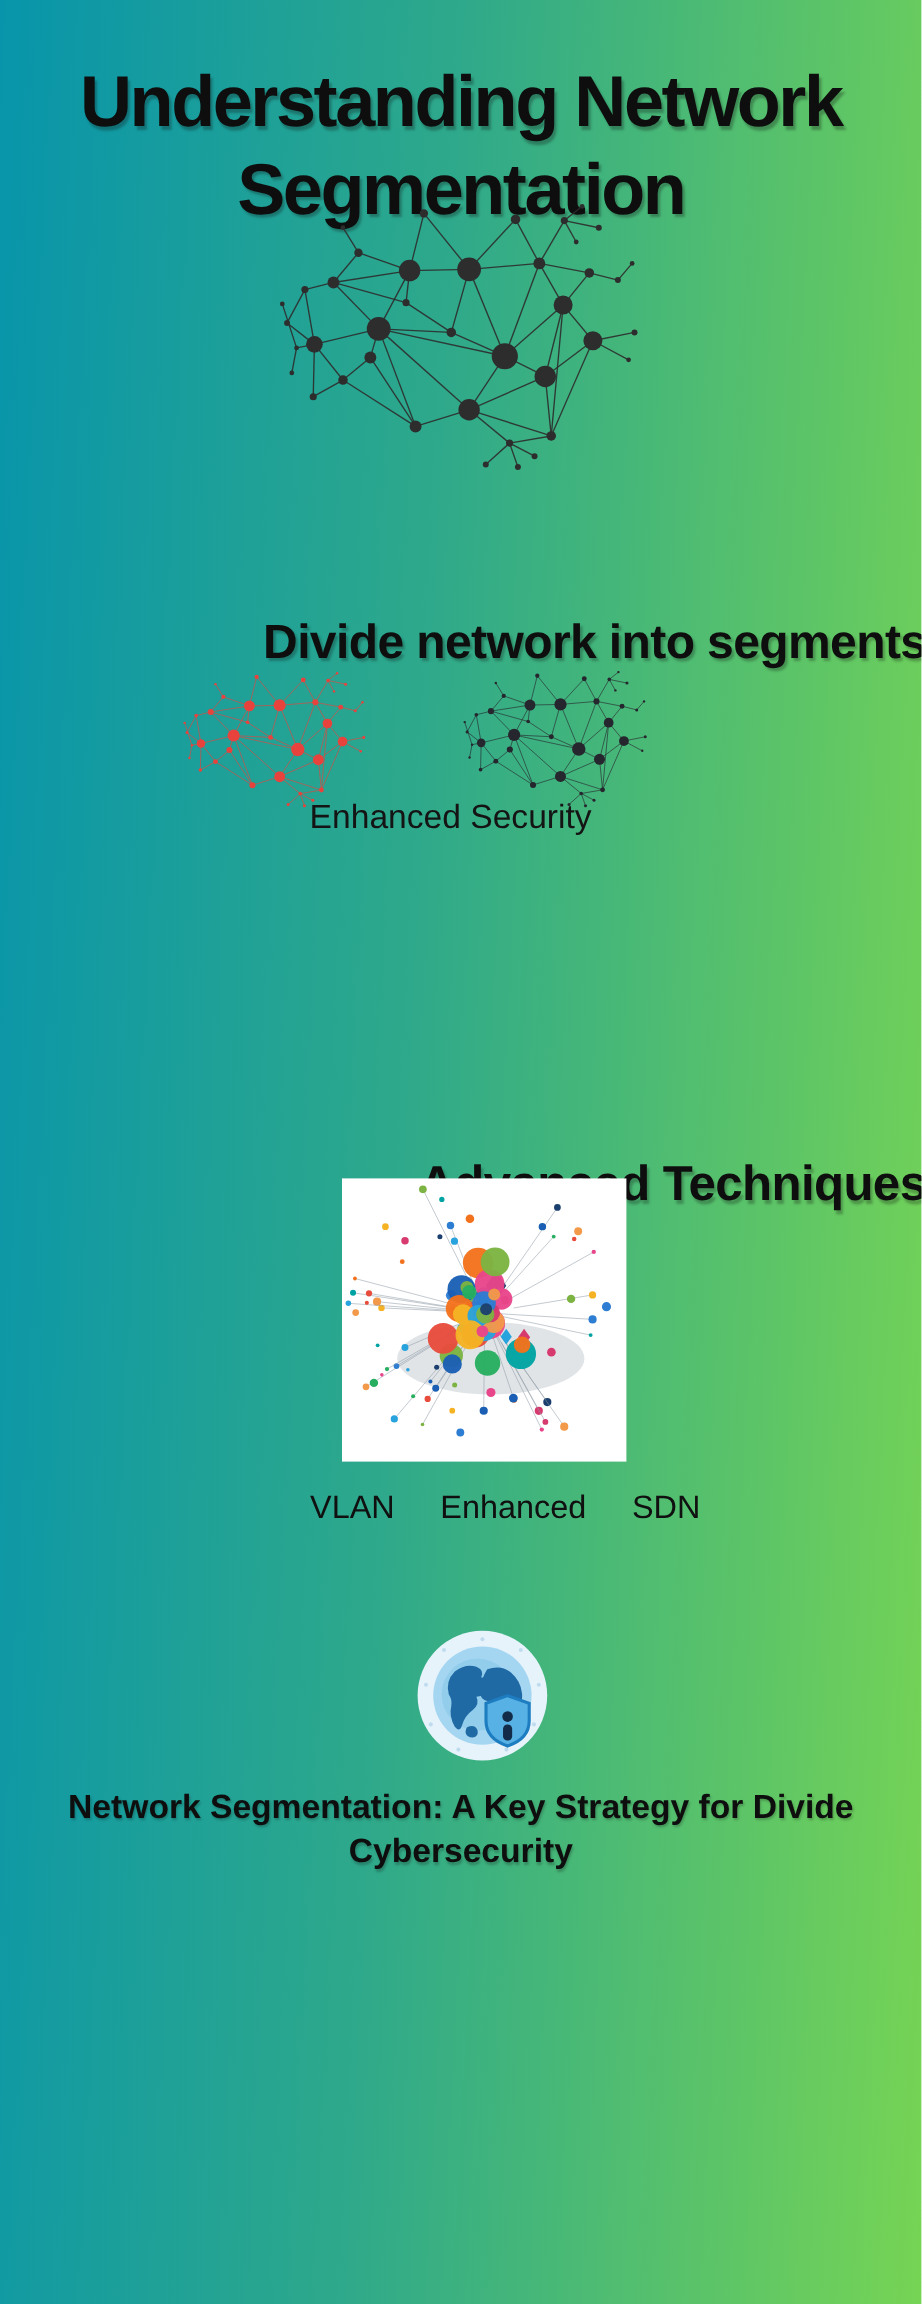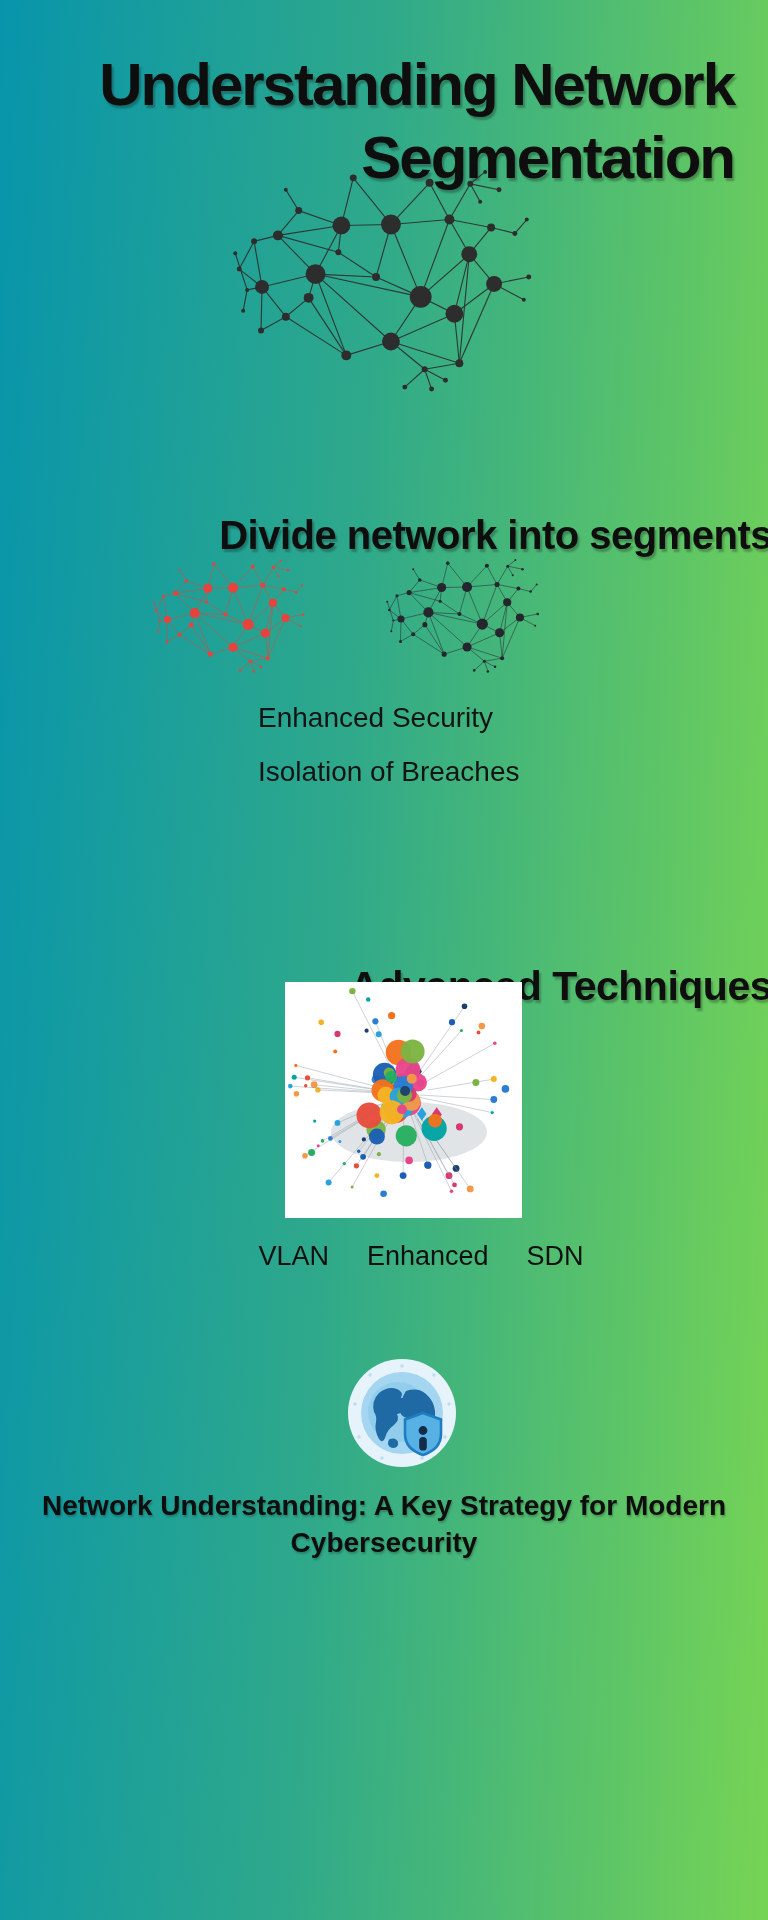--- a/index.html
+++ b/index.html
@@ -11,36 +11,36 @@
     font-family:"Liberation Sans",sans-serif;
     color:#0e0e0e;
   }
   .title{
     position:absolute;top:8px;left:0;width:100%;
     text-align:center;
     font-size:60px;line-height:73px;font-weight:800;
     letter-spacing:-2px;
     text-shadow:2px 3px 2px rgba(15,15,15,.30);
   }
-  .title-inner{display:inline-block;max-width:700px;text-align:right;}
+  .title-inner{display:inline-block;max-width:700px;}
   .h2{
     position:absolute;left:4px;width:100%;
     text-align:right;
     font-size:40px;line-height:52px;font-weight:700;
     letter-spacing:-0.5px;
     text-shadow:2px 3px 2px rgba(15,15,15,.28);
   }
   .h2.divide{top:476px;}
   .h2.advanced{top:926px;font-size:41px;}
   .net{position:absolute;}
   .net-large{left:228px;top:162px;width:310px;height:238px;}
   .net-red{left:150px;top:556px;width:158px;height:121px;}
   .net-darksm{left:383px;top:555px;width:160px;height:122px;}
   .benefits{
-    position:absolute;left:258px;top:703px;
+    position:absolute;left:258px;top:666px;
     margin:0;padding:0;list-style:none;
     font-size:28px;line-height:29px;font-weight:400;color:#141414;
   }
   .benefits li{margin:0 0 25px 0;}
   .artbox{
     position:absolute;left:285px;top:982px;width:237px;height:236px;
     background:#ffffff;overflow:hidden;
   }
   .tech-row{
     position:absolute;left:0;top:1241px;width:100%;
@@ -386,21 +386,20 @@
       <circle cx="18" cy="129" r="2" fill="currentColor"></circle>
       <circle cx="6" cy="92" r="2" fill="currentColor"></circle>
       <circle cx="14" cy="150" r="2" fill="currentColor"></circle>
       <circle cx="57" cy="28" r="2" fill="currentColor"></circle>
       <circle cx="148" cy="116" r="4" fill="currentColor"></circle>
       <circle cx="110" cy="91" r="3" fill="currentColor"></circle>
     </svg>
 
   <ul class="benefits">
     <li>Enhanced Security</li>
-    <li>Isolation of Breaches</li>
   </ul>
 
   <h2 class="h2 advanced">Advanced Techniques</h2>
 
   <div class="artbox">
     <svg id="cluster-art" viewBox="0 0 237 236" width="237" height="236">
         <ellipse cx="124" cy="150" rx="78" ry="30" fill="#97a5ae" opacity="0.3"></ellipse>
         <line x1="130.1" y1="112.7" x2="208.8" y2="117.5" stroke="#8d9aa5" stroke-width="0.8" opacity="0.55"></line>
         <circle cx="208.8" cy="117.5" r="3.4" fill="#2d7dd2"></circle>
         <line x1="112.7" y1="114.7" x2="52.5" y2="140.9" stroke="#8d9aa5" stroke-width="0.8" opacity="0.55"></line>
@@ -570,15 +569,15 @@
       <path d="M60,34 q12,-4 20,3 q8,7 9,17 q1,9 -5,15 q-7,6 -14,3 q-8,-3 -9,-11 q-8,-2 -7,-10 q1,-9 6,-17 z"></path>
       <path d="M44,82 q6,-2 8,3 q1,5 -4,6 q-5,0 -6,-4 q0,-4 2,-5 z"></path>
     </g>
     <path d="M77,56 l18,6.5 v14.5 q0,15 -18,21 q-18,-6 -18,-21 v-14.5 z" fill="#57b1e4" stroke="#1d7dc0" stroke-width="2.6"></path>
     <g fill="#122c49">
       <circle cx="77" cy="73.5" r="4.4"></circle>
       <rect x="73.2" y="80" width="7.6" height="13.5" rx="3.6"></rect>
     </g>
   </svg>
 
-  <div class="tagline"><span class="tagline-inner">Network Understanding: A Key Strategy for Modern Cybersecurity</span></div>
+  <div class="tagline"><span class="tagline-inner">Network Segmentation: A Key Strategy for Divide Cybersecurity</span></div>
 
 </div>
 
 </body></html>

